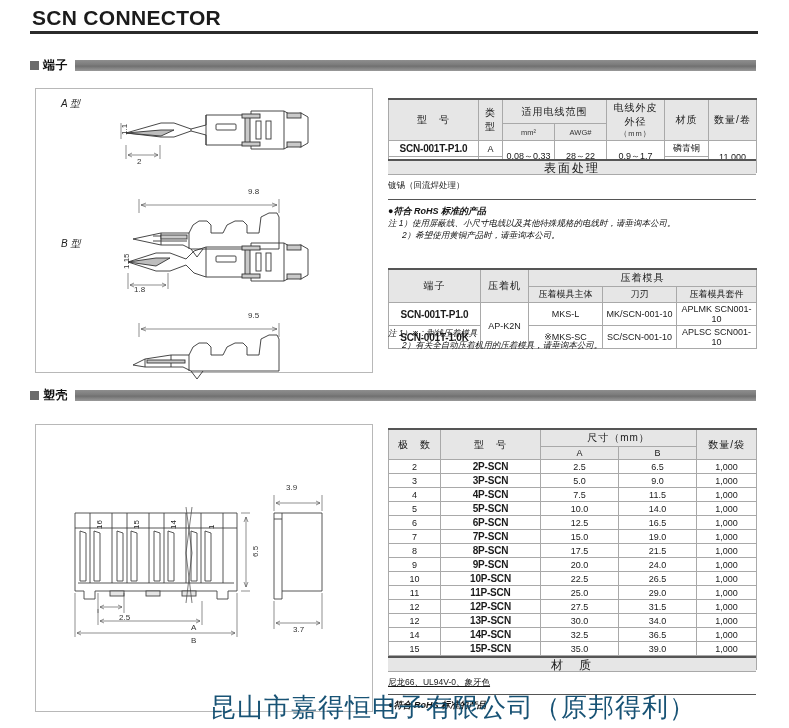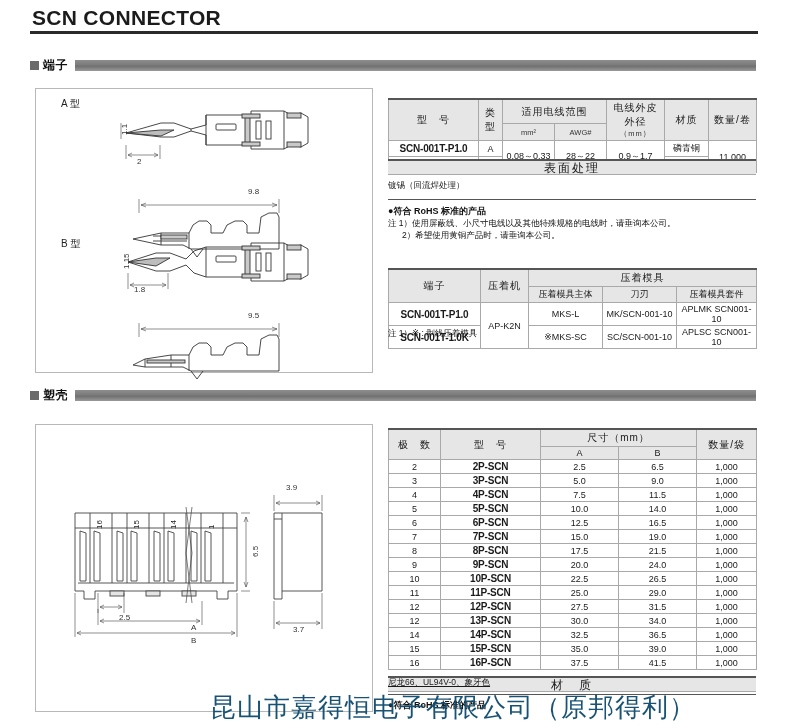--- a/index.html
+++ b/index.html
@@ -41,20 +41,21 @@
     margin-left: 3px;
   }
 
   
   .drawing-panel {
     position: absolute; border: 1px solid #b8b8b8; background: #fff;
   }
   .dwg-label {
     position: absolute; font-size: 10px; color: #222; font-weight: normal;
     white-space: nowrap;
+    font-style: italic;
   }
   .dim-text {
     position: absolute; font-size: 8px; color: #333; white-space: nowrap;
     font-family: "Liberation Sans", sans-serif;
   }
   .dim-text.vert { transform-origin: left top; }
 
   
   .tbl {
     position: absolute; border-collapse: collapse; table-layout: fixed;
@@ -76,20 +77,21 @@
     border-bottom: 1px solid #a9a9a9;
     font-size: 12px; text-align: center; letter-spacing: 2px;
     line-height: 15px; color: #1a1a1a;
   }
   .rule {
     position: absolute; background: #555; height: 1px;
   }
   .notes {
     position: absolute; font-size: 8.5px; line-height: 12px; color: #111;
     white-space: nowrap;
+    font-style: italic;
   }
   .notes .rohs { font-weight: bold; font-size: 9px; }
   .notes .ind { padding-left: 14px; display: block; }
 
   
   .watermark {
     position: absolute; left: 210px; top: 690px;
     font-size: 26px; color: #0c4a6e; white-space: nowrap;
     font-family: Liberation Serif, serif;
     letter-spacing: 1px; opacity: .95;
@@ -293,20 +295,21 @@
     <td class="pn">SCN-001T-1.0K</td>
     <td>※MKS-SC</td>
     <td>SC/SCN-001-10</td>
     <td>APLSC SCN001-10</td>
   </tr>
 </tbody>
   </table>
 
 <div class="notes" style="left:388px; top:327px;">
   <span>注 1）※ : 剥线压着模具</span>
+  <span class="ind">2）有关全自动压着机用的压着模具，请垂询本公司。</span>
 </div>
 
 <div class="section-head" style="left:30px; top:388px; width:726px;">
   <span class="sec-sq"></span>
   <span class="sec-label">塑壳</span>
   <span class="sec-bar"></span>
 </div>
 
 <div class="drawing-panel" style="left:35px; top:424px; width:338px; height:288px;">
 
@@ -507,20 +510,20 @@
       <tr>
         <td>16</td>
         <td class="pn">16P-SCN</td>
         <td>37.5</td>
         <td>41.5</td>
         <td>1,000</td>
       </tr>
     </tbody>
 </table>
 
-<div class="band" style="left:388px; top:656px; width:368px; height:16px;margin-top:20px;">材　质</div>
+<div class="band" style="left:388px; top:656px; width:368px; height:16px;">材　质</div>
 <div style="position:absolute; left:388px; top:677px; width:368px; text-align:left; font-size:8.5px;text-decoration:underline;">尼龙66、UL94V-0、象牙色</div>
 <div class="rule" style="left:388px; top:694px; width:368px;"></div>
 <div class="notes" style="left:388px; top:699px;">
   <span class="rohs">●符合 RoHS 标准的产品</span>
 </div>
 
 <div class="watermark">昆山市嘉得恒电子有限公司（原邦得利）</div>
 
 </body></html>

